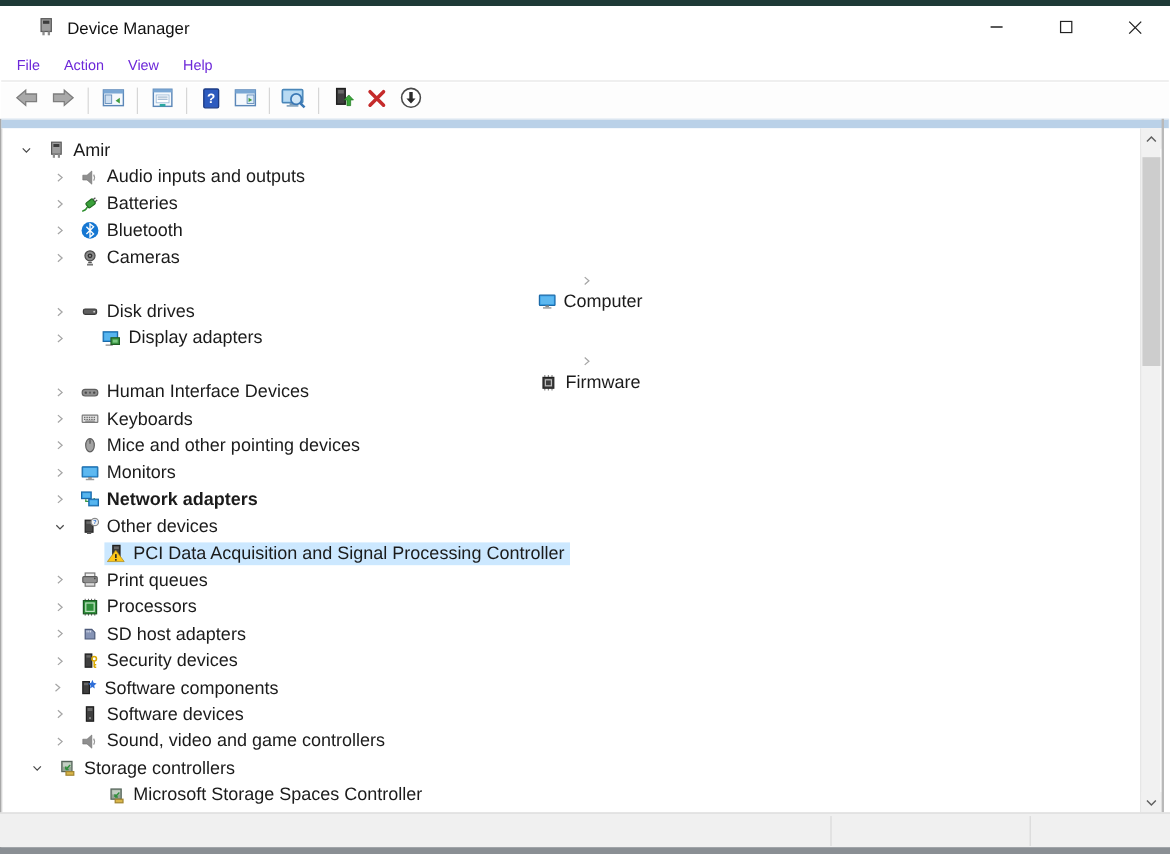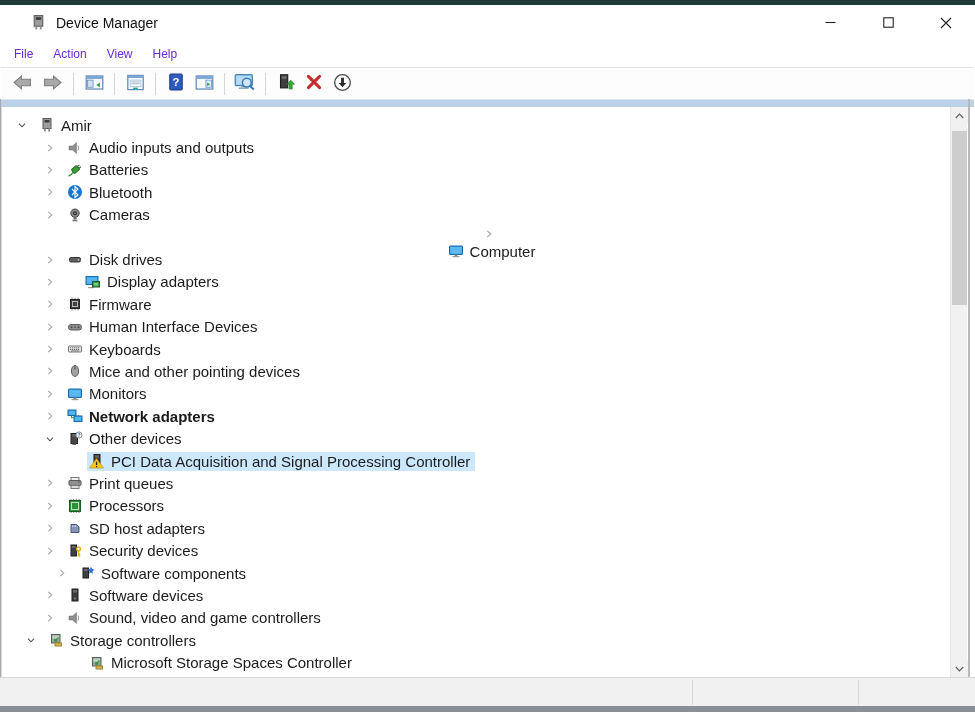--- a/index.html
+++ b/index.html
@@ -316,21 +316,21 @@
                 <rect x="1" y="2.5" width="12" height="8" fill="#36a0e8" stroke="#1b6aa8"></rect>
                 <rect x="2" y="3.5" width="10" height="6" fill="#57b5ee"></rect>
                 <rect x="3" y="13" width="6" height="1.2" fill="#9a9a9a"></rect>
                 <rect x="7.5" y="7.5" width="7" height="5.5" fill="#3c9a44" stroke="#1f5c25"></rect>
                 <rect x="9" y="9" width="4" height="2.5" fill="#7cc983"></rect>
               </svg>
             </span>
             <span class="node-label">Display adapters</span>
           </span>
         </div>
-        <div class="tree-row" style="padding-left: 40px;">
+        <div class="tree-row" style="padding-left: 40px; flex-direction: column;">
           <span class="chev">
             <svg viewBox="0 0 16 16" width="14" height="14">
               <polyline points="6,4.5 10,8 6,11.5" fill="none" stroke="#a6a6a6" stroke-width="1.2"></polyline>
             </svg>
           </span>
           <span class="node-wrap">
             <span class="node-icon">
               <svg viewBox="0 0 16 16">
                 <g stroke="#8a8a8a" stroke-width="1">
                   <line x1="5" y1="1.5" x2="5" y2="3.5"></line>
@@ -558,21 +558,21 @@
                 <rect x="5" y="3" width="3.5" height="2" fill="#666"></rect>
                 <circle cx="11.5" cy="6" r="1.9" fill="none" stroke="#d9a800" stroke-width="1.3"></circle>
                 <line x1="11.5" y1="8" x2="11.5" y2="13" stroke="#d9a800" stroke-width="1.3"></line>
                 <line x1="11.5" y1="11" x2="13.2" y2="11" stroke="#d9a800" stroke-width="1.3"></line>
                 <line x1="11.5" y1="13" x2="13.2" y2="13" stroke="#d9a800" stroke-width="1.3"></line>
               </svg>
             </span>
             <span class="node-label">Security devices</span>
           </span>
         </div>
-        <div class="tree-row" style="padding-left: 52px;">
+        <div class="tree-row" style="padding-left: 38px;">
           <span class="chev">
             <svg viewBox="0 0 16 16" width="14" height="14">
               <polyline points="6,4.5 10,8 6,11.5" fill="none" stroke="#a6a6a6" stroke-width="1.2"></polyline>
             </svg>
           </span>
           <span class="node-wrap">
             <span class="node-icon">
               <svg viewBox="0 0 16 16">
                 <rect x="4" y="3" width="5.5" height="10" fill="#3f3f3f" stroke="#1f1f1f"></rect>
                 <rect x="5" y="4" width="3.5" height="2" fill="#666"></rect>

